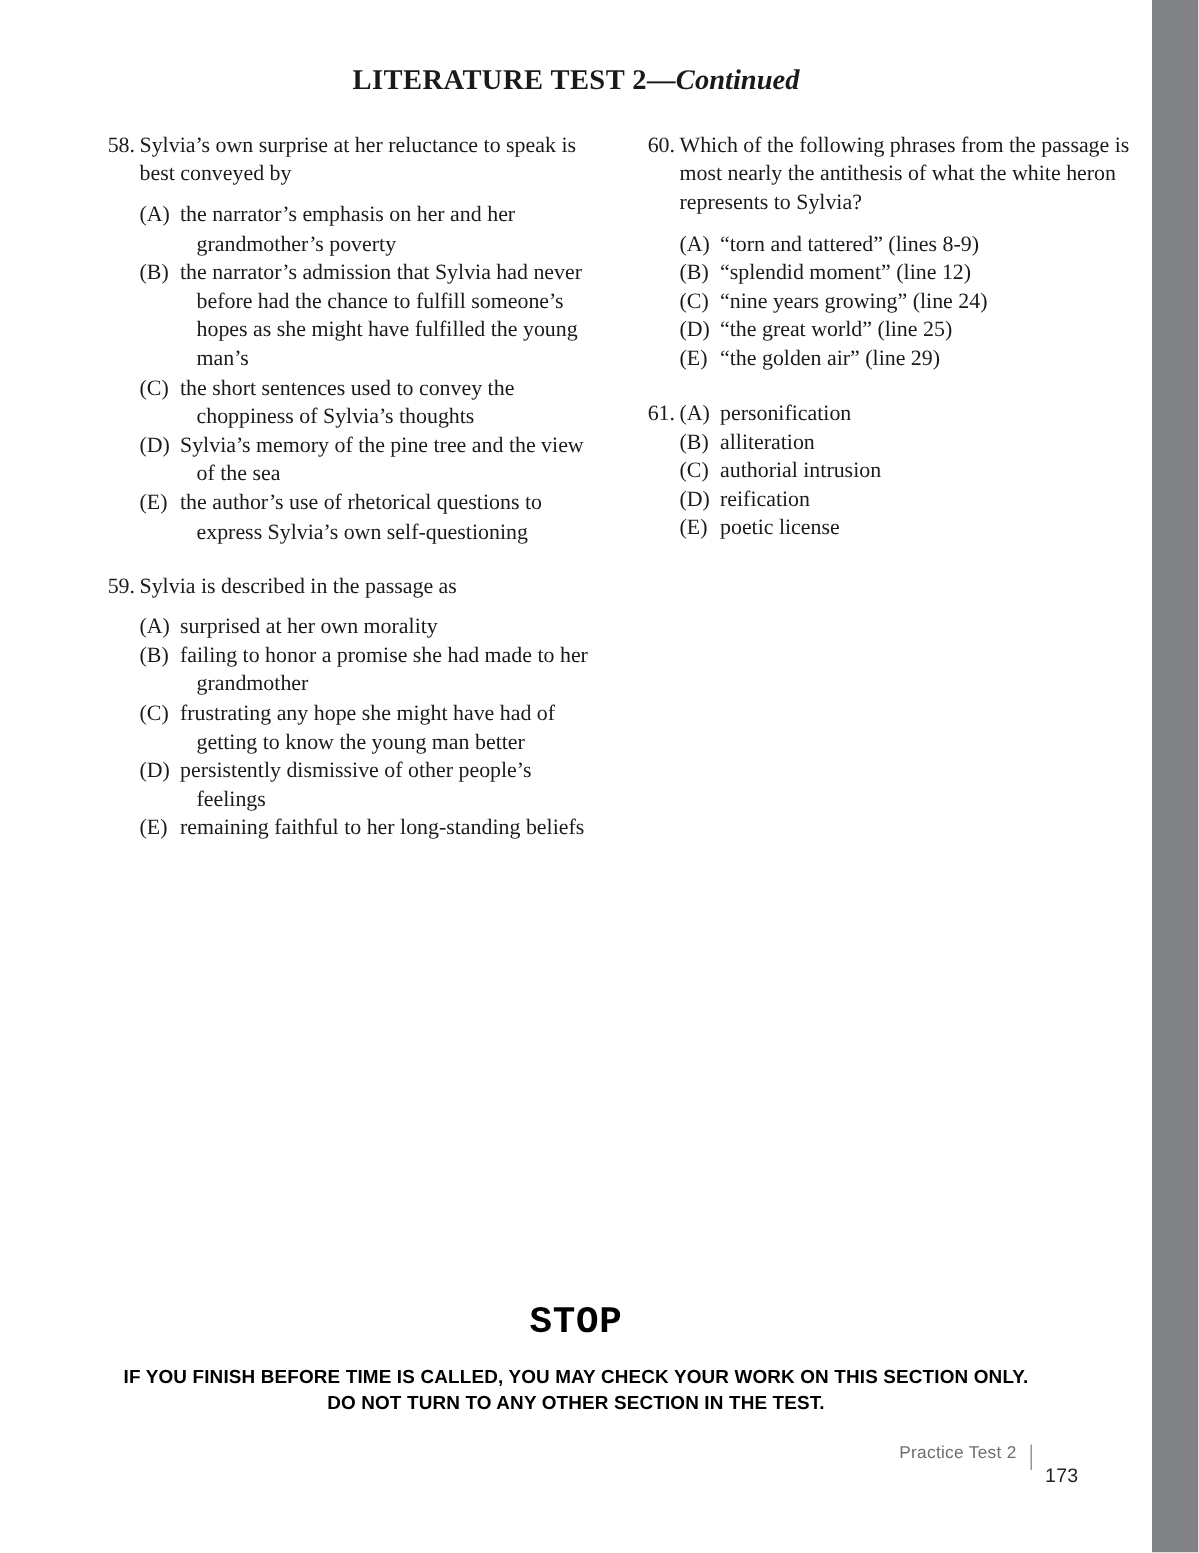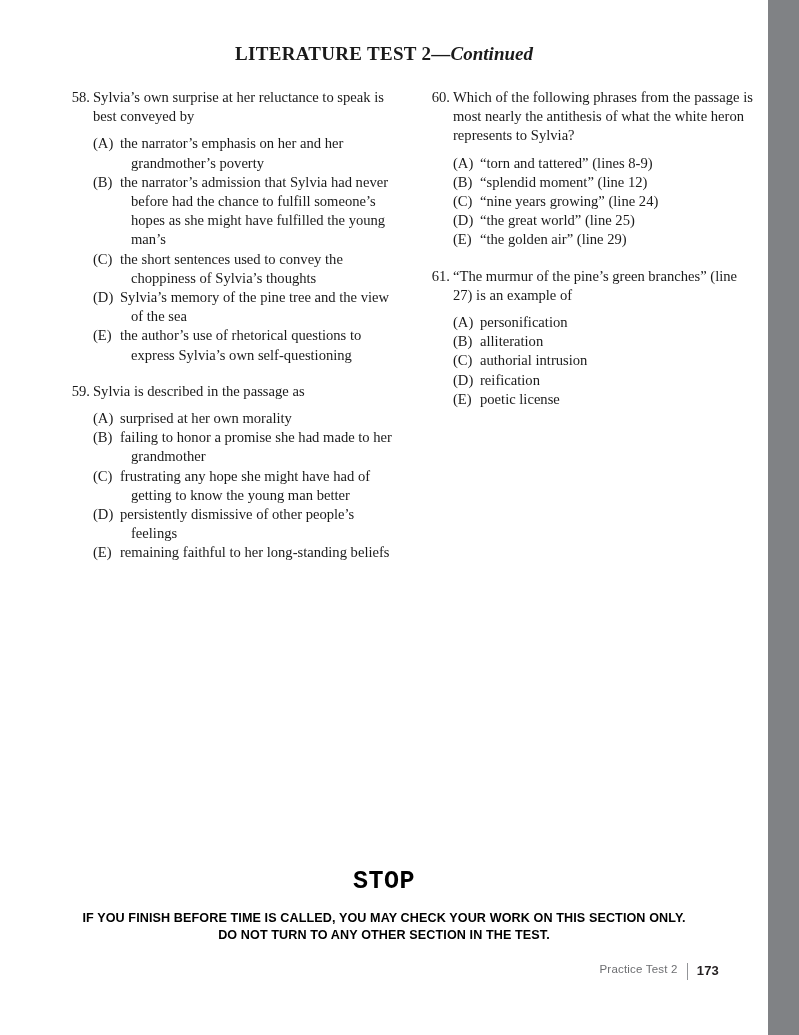--- a/index.html
+++ b/index.html
@@ -161,23 +161,24 @@
   }
   .footer-rule {
     display: inline-block;
     width: 1px;
     height: 17px;
     background: #939598;
     margin: 0 9px;
   }
   .footer-page {
     font-size: 13px;
-    font-weight: bold;
+    font-weight: normal;
     color: #231f20;
     letter-spacing: 0.2px;
+    margin-top: 13px;
   }
 </style>
 </head>
 <body>
 
 <div class="page">
 
   <div class="running-head">
     <span>LITERATURE TEST 2</span><span>—</span><span class="cont">Continued</span>
   </div>
@@ -273,21 +274,20 @@
           <div class="choice">
             <span class="c-letter">(E)</span>
             <span class="c-text">“the golden air” (line 29)</span>
           </div>
         </div>
       </div>
 
       <div class="question">
         <div class="q-stem">
           <span class="q-num">61.</span>
-          <span>“The murmur of the pine’s green branches” (line 27) is an example of</span>
         </div>
         <div class="choices">
           <div class="choice">
             <span class="c-letter">(A)</span>
             <span class="c-text">personification</span>
           </div>
           <div class="choice">
             <span class="c-letter">(B)</span>
             <span class="c-text">alliteration</span>
           </div>

